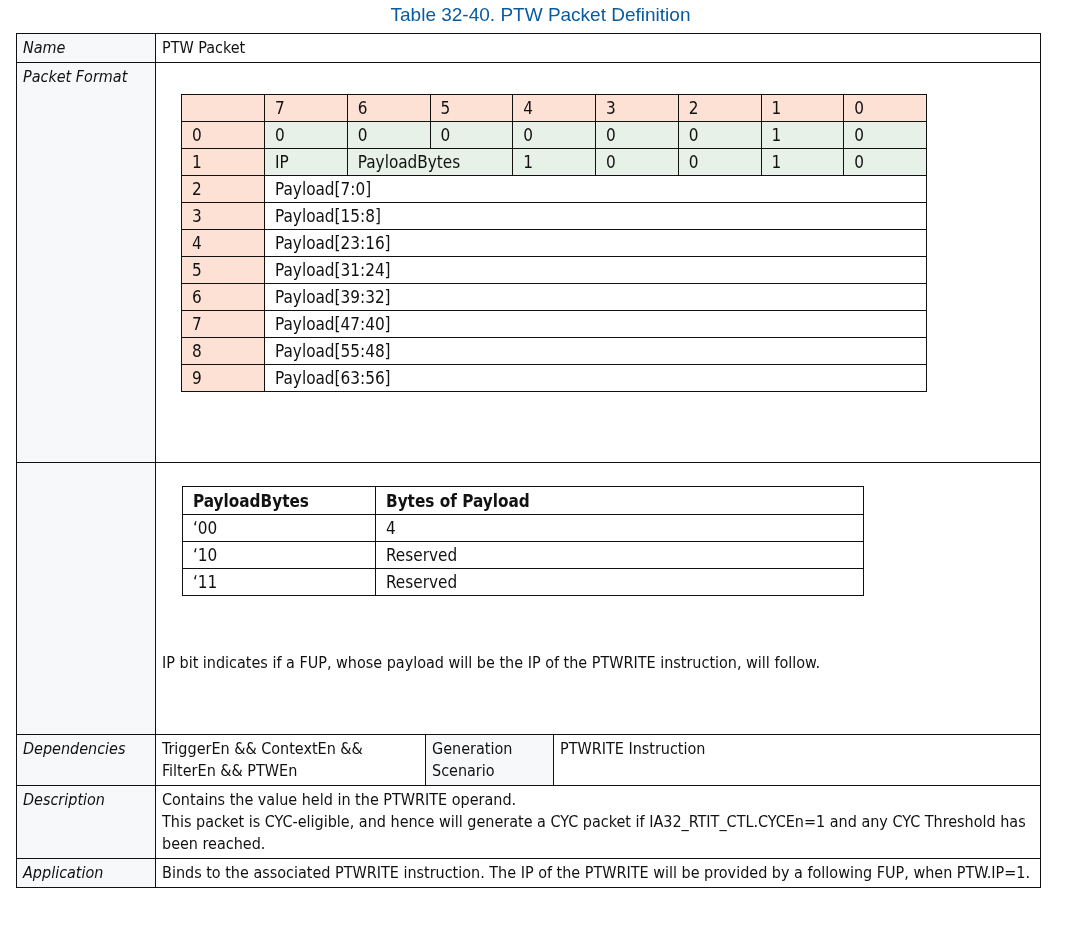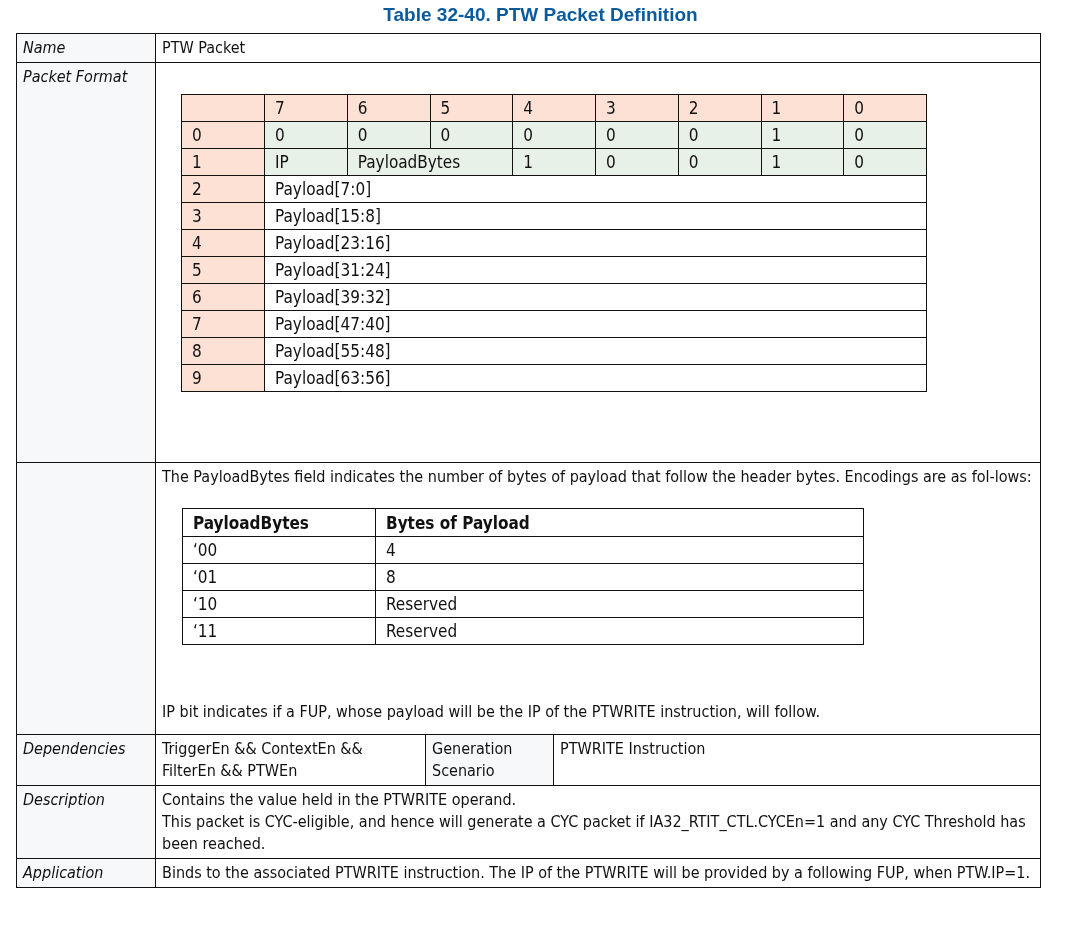--- a/index.html
+++ b/index.html
@@ -4,21 +4,21 @@
 <style>
   html, body { margin: 0; padding: 0; background: #ffffff; }
   body {
     width: 1081px; height: 929px; position: relative; overflow: hidden;
     font-family: "DejaVu Sans Condensed", "DejaVu Sans", sans-serif;
     font-stretch: condensed;
     color: #111;
   }
   .title {
     position: absolute; left: 0; top: 4px; width: 1081px; text-align: center;
-    font-family: "Liberation Sans", sans-serif; font-weight: bold; font-size: 19px;
+    font-family: "Liberation Sans", sans-serif; font-weight: normal; font-size: 19px;
     color: #0a5a9e;
   }
   .main {
     position: absolute; left: 16px; top: 33px; width: 1025px;
     border-collapse: collapse; table-layout: fixed;
     font-size: 16px; line-height: 22px;
   }
   .main td { border: 1.5px solid #111; vertical-align: top; padding: 3px 6px; }
   .main td.lbl { background: #f7f8fa; width: 126px; font-style: italic; }
   .main td.lbl2 { background: #f7f8fa; margin-left: 12px; }
@@ -130,38 +130,33 @@
           <td class="wide" colspan="8">Payload[63:56]</td>
         </tr>
       </tbody>
           </table>
     </td>
   </tr>
 
   <tr>
     <td class="lbl" style="height:265px"></td>
     <td colspan="3">
-      <div>The PayloadBytes field indicates the number of bytes of payload that follow the header bytes. Encodings are as fol-lows:</div>
       <table class="enc">
         <colgroup>
               <col style="width:193px">
               <col>
             </colgroup>
         <tbody>
               <tr>
           <th>PayloadBytes</th>
           <th>Bytes of Payload</th>
         </tr>
         <tr>
           <td>‘00</td>
           <td>4</td>
-        </tr>
-        <tr>
-          <td>‘01</td>
-          <td>8</td>
         </tr>
         <tr>
           <td>‘10</td>
           <td>Reserved</td>
         </tr>
         <tr>
           <td>‘11</td>
           <td>Reserved</td>
         </tr>
       </tbody>

